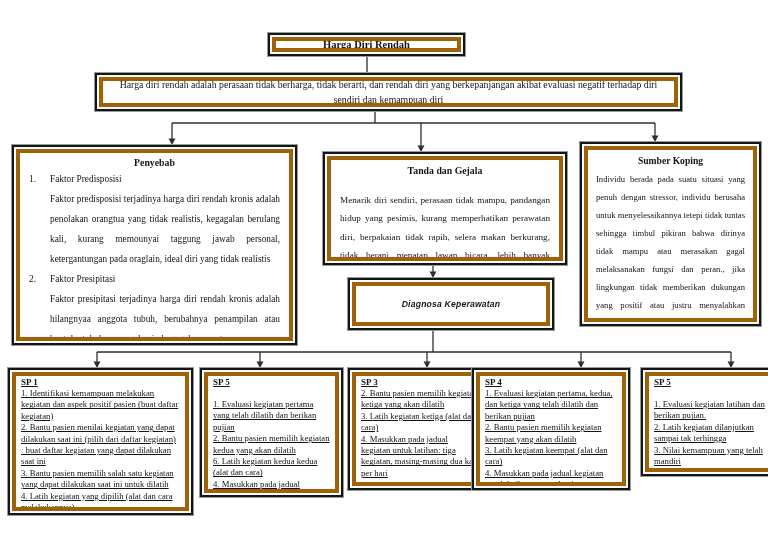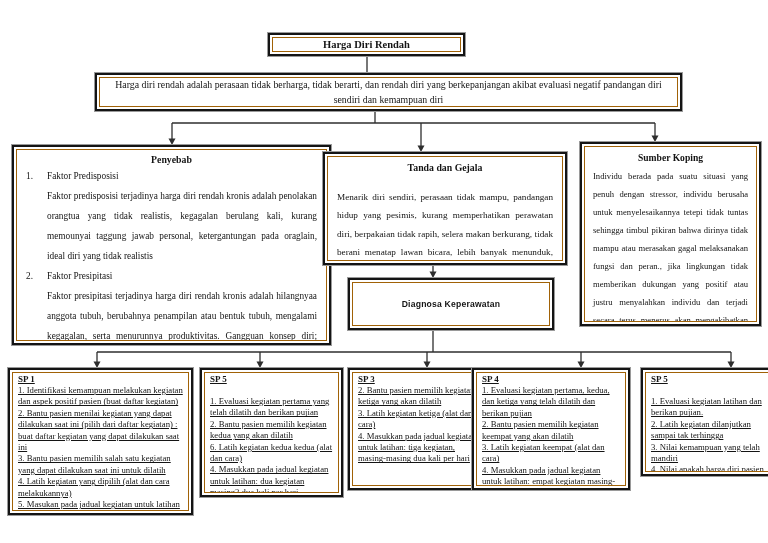--- a/index.html
+++ b/index.html
@@ -6,21 +6,21 @@
   .canvas{
     position:relative;width:768px;height:543px;background:#ffffff;
     font-family:"Liberation Serif", serif;color:#141414;overflow:hidden;
   }
   
   .dbox{
     position:absolute;background:#ffffff;border:2px solid #141414;
     box-shadow:0 0 0 1px #9a9a9a;padding:2px;box-sizing:border-box;
   }
   .inner{
-    border:1px solid #a16207;width:100%;height:100%;
+    border:4px solid #a16207;width:100%;height:100%;
     box-sizing:border-box;overflow:hidden;
   }
 
   .title-inner{display:flex;align-items:center;justify-content:center;
     font-weight:bold;font-size:10.5px;}
   .def-inner{display:flex;align-items:center;justify-content:center;
     font-size:9.8px;line-height:15px;text-align:center;padding:2px 10px;}
 
   .cause-inner{padding:3px 9px 2px 9px;font-size:9.3px;}
   .cause-title{text-align:center;font-weight:bold;font-size:9.8px;line-height:13px;}
@@ -29,21 +29,21 @@
   .cause-body{margin-left:21px;text-align:justify;line-height:20px;}
 
   .tanda-inner{padding:4px 9px;font-size:9.2px;}
   .tanda-title{text-align:center;font-weight:bold;font-size:9.8px;line-height:14px;margin-bottom:13px;}
   .tanda-body{text-align:justify;line-height:18.4px;}
 
   .koping-inner{padding:4px 8px;font-size:8.6px;}
   .koping-title{text-align:center;font-weight:bold;font-size:9.6px;line-height:13px;margin-bottom:3px;}
   .koping-body{text-align:justify;line-height:18px;}
 
-  .diag-inner{display:flex;flex-direction:column;align-items:center;justify-content:center;gap:6px;}
+  .diag-inner{display:flex;flex-direction:column;align-items:center;justify-content:center;gap:6px;font-style:italic;}
   .diag-title{font-family:"Liberation Sans", sans-serif;font-weight:bold;font-size:8.6px;letter-spacing:.2px;}
   .diag-sub{font-weight:bold;font-size:10px;}
 
   .sp-inner{padding:0 5px;font-size:8.7px;line-height:11.4px;text-decoration:underline;}
   .sp-title{font-weight:bold;font-size:9px;line-height:12px;}
   .sp-title.gap{margin-bottom:11px;}
   .sp-item{margin:0;}
 
   .connector-layer{position:absolute;left:0;top:0;pointer-events:none;}
 </style>
@@ -84,24 +84,24 @@
       <polygon points="577.5,361.5 584.5,361.5 581,368"></polygon>
       <polygon points="727.5,361.5 734.5,361.5 731,368"></polygon>
     </g>
   </svg>
 
   <div class="dbox" style="left:268px;top:33px;width:197px;height:23px">
     <div class="inner title-inner">Harga Diri Rendah</div>
   </div>
 
   <div class="dbox" style="left:95px;top:73px;width:587px;height:38px">
-    <div class="inner def-inner">Harga diri rendah adalah perasaan tidak berharga, tidak berarti, dan rendah diri yang berkepanjangan akibat evaluasi negatif pandangan diri sendiri dan kemampuan diri</div>
+    <div class="inner def-inner">Harga diri rendah adalah perasaan tidak berharga, tidak berarti, dan rendah diri yang berkepanjangan akibat evaluasi negatif terhadap diri sendiri dan kemampuan diri</div>
   </div>
 
-  <div class="dbox" style="left:12px;top:145px;width:319px;height:200px">
+  <div class="dbox" style="left:12px;top:145px;width:285px;height:200px">
     <div class="inner cause-inner">
       <div class="cause-title">Penyebab</div>
       <div class="cause-row">
         <span class="cause-num">1.</span>
         <span>Faktor Predisposisi</span>
       </div>
       <div class="cause-body">Faktor predisposisi terjadinya harga diri rendah kronis adalah penolakan orangtua yang tidak realistis, kegagalan berulang kali, kurang memounyai taggung jawab personal, ketergantungan pada oraglain, ideal diri yang tidak realistis</div>
       <div class="cause-row">
         <span class="cause-num">2.</span>
         <span>Faktor Presipitasi</span>

